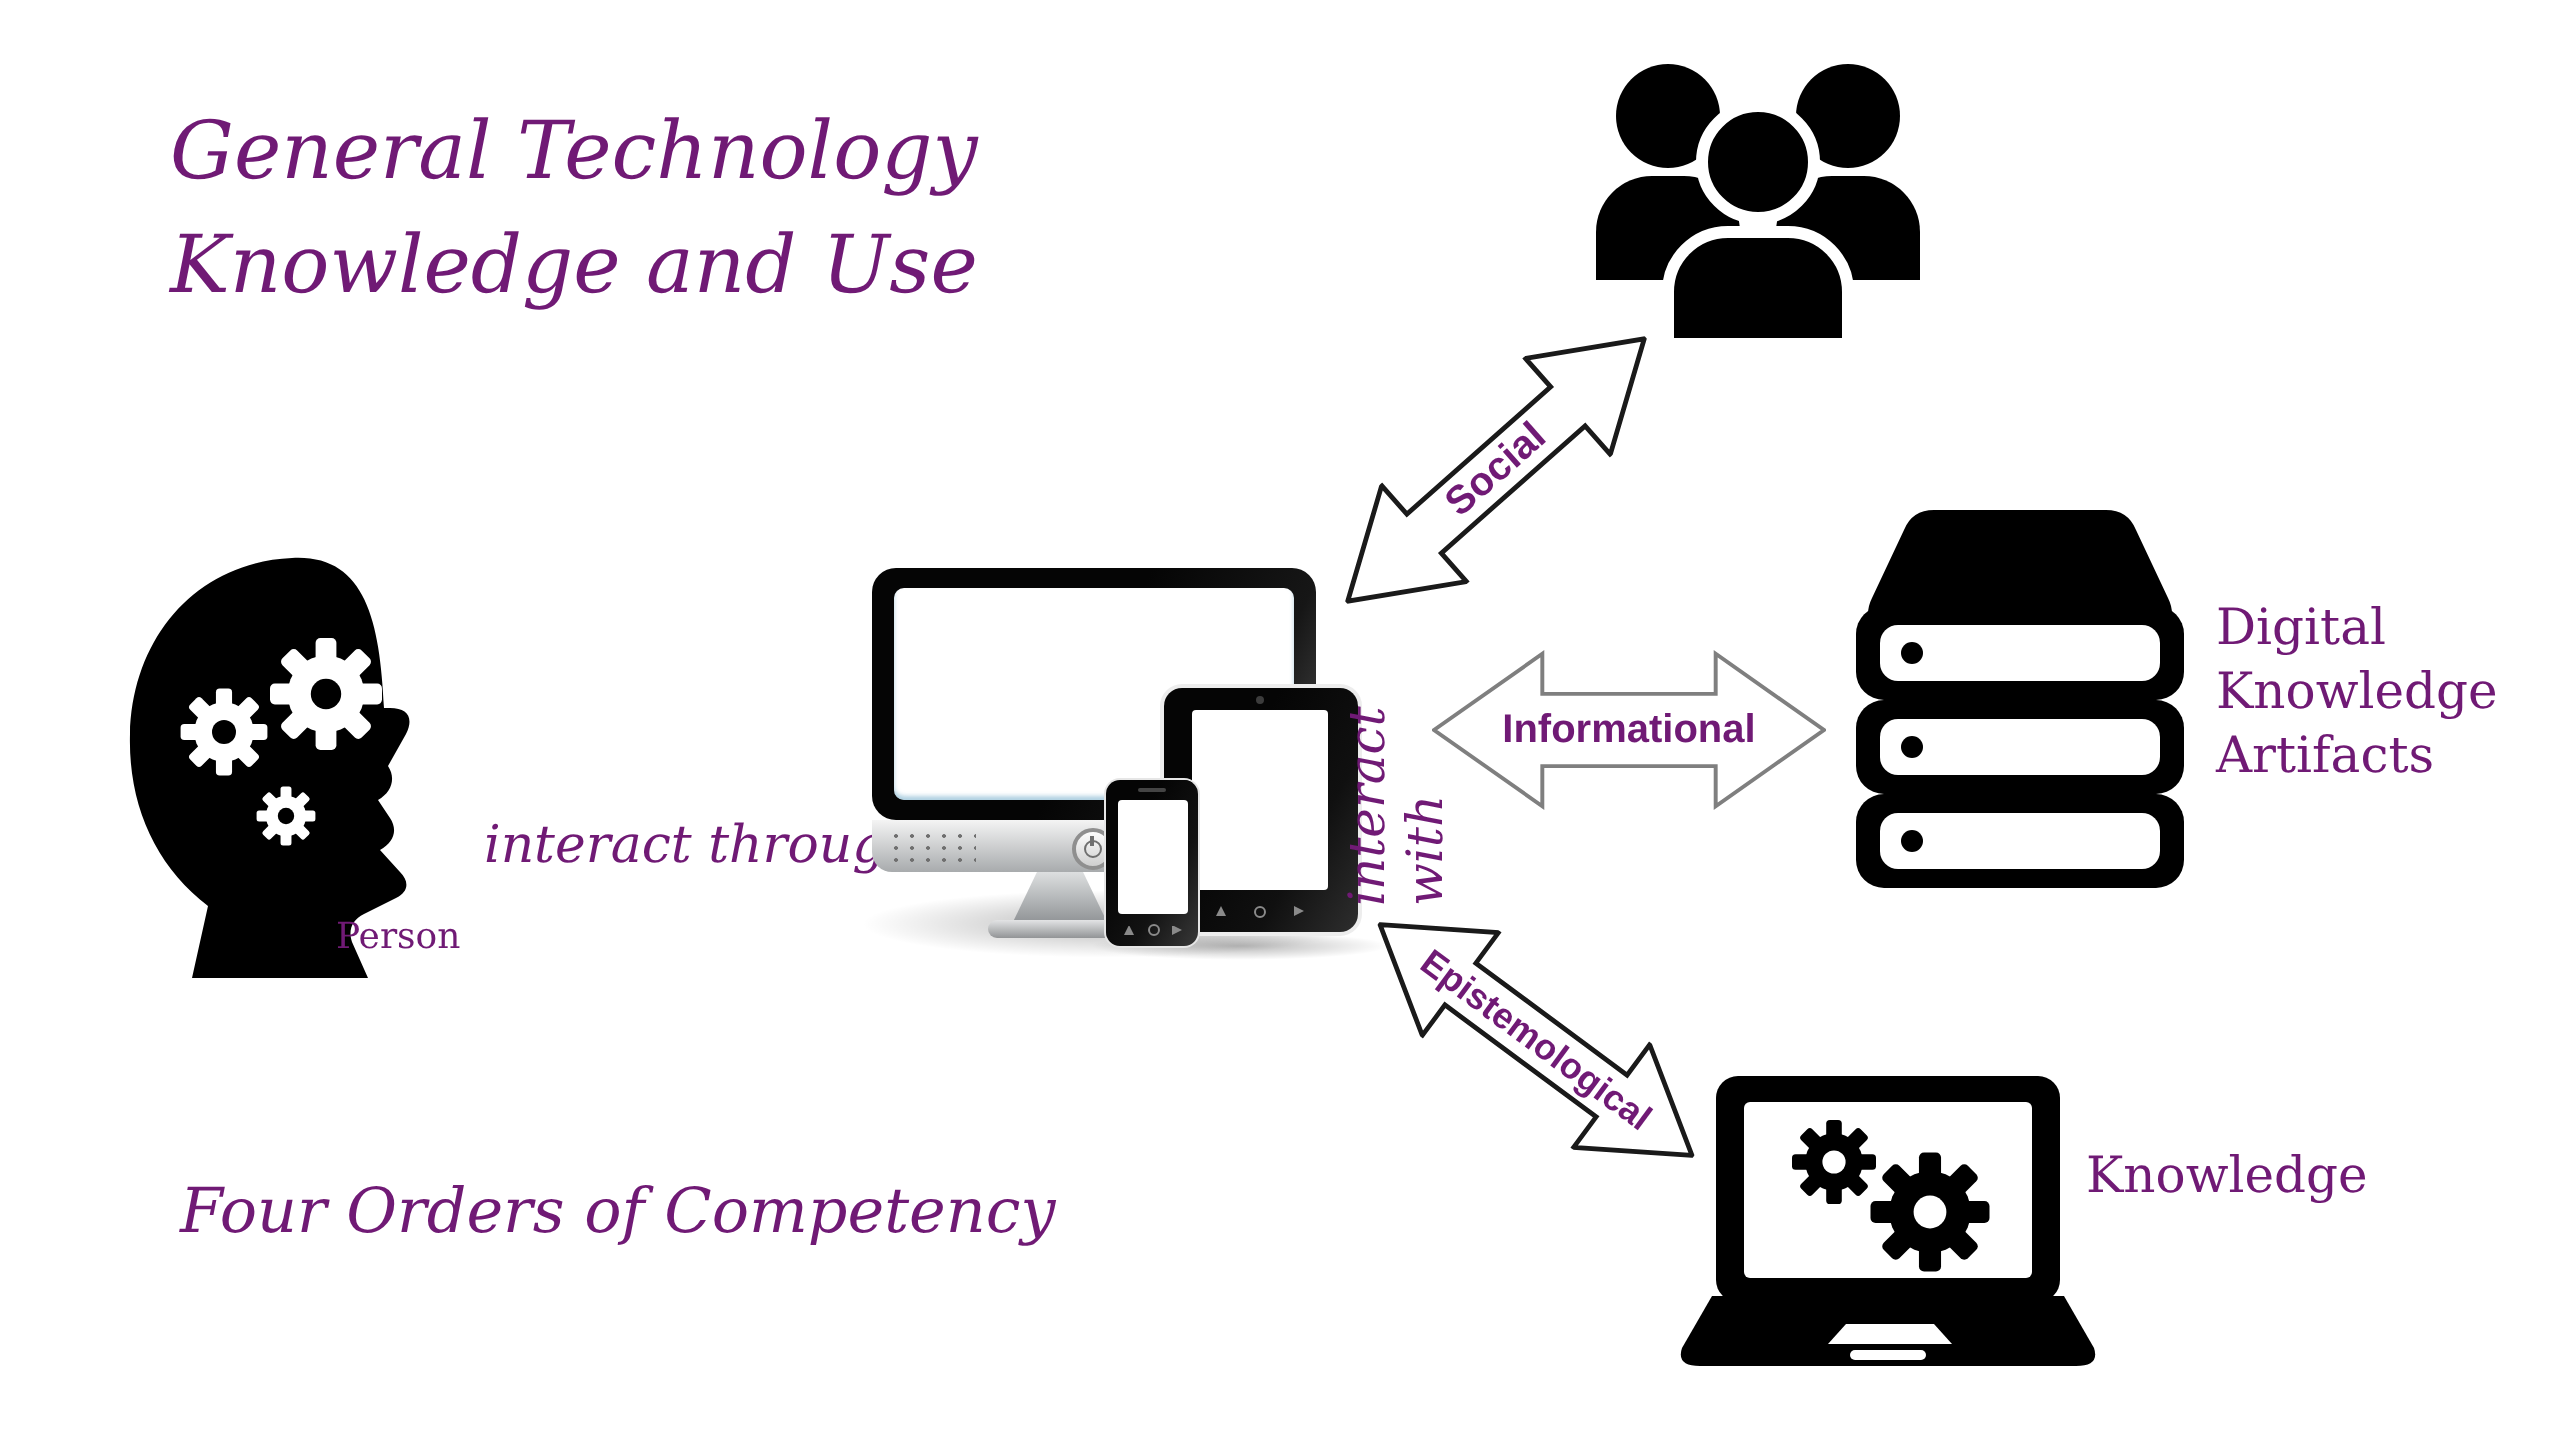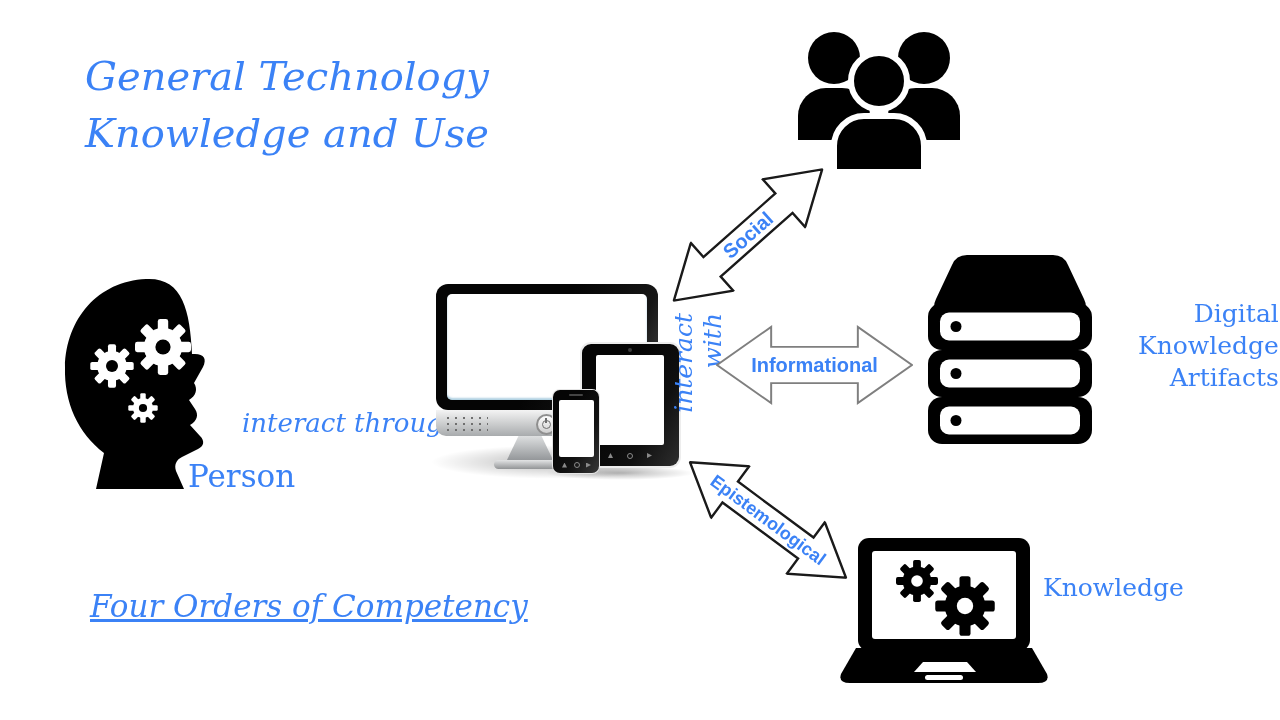--- a/index.html
+++ b/index.html
@@ -1,31 +1,31 @@
 <!DOCTYPE html>
 <html><head>
 <meta charset="utf-8">
 <style>
   html,body{margin:0;padding:0;background:#fff;}
   .stage{position:relative;width:1280px;height:720px;background:#fff;overflow:hidden;
-         font-family:"DejaVu Serif", serif;color:#3b82f6;text-align:right;}
+         font-family:"DejaVu Serif", serif;color:#701a75;}
   .abs{position:absolute;}
 
   
   .title{left:85px;top:48px;font-size:40px;line-height:57px;font-style:italic;}
   .title .roman{font-style:normal;}
-  .caption{left:90px;top:588px;font-size:31px;font-style:italic;text-decoration:underline;}
+  .caption{left:90px;top:588px;font-size:31px;font-style:italic;}
   .node-label{font-size:25px;line-height:32px;}
-  .person-label{left:168px;top:458px;font-size:31px;margin-left:20px;}
+  .person-label{left:168px;top:458px;font-size:18px;}
   .note{font-style:italic;font-size:26px;}
   .note-through{left:242px;top:408px;}
   .note-with{left:628px;top:368px;width:140px;height:30px;transform:rotate(-90deg);
              display:flex;align-items:center;justify-content:center;font-size:25px;}
   .lbl-people{left:975px;top:55px;}
-  .lbl-dka{left:1108px;top:298px;margin-left:30px;}
+  .lbl-dka{left:1108px;top:298px;}
   .lbl-kp{left:1043px;top:572px;}
 
   
   .arrow{display:flex;align-items:center;justify-content:center;}
   .arrow svg{position:absolute;inset:0;width:100%;height:100%;}
   .arrow-label{position:relative;font-family:"Liberation Sans", sans-serif;font-weight:bold;
                font-size:20px;white-space:nowrap;}
   .arrow-technical{left:230px;top:323px;width:196px;height:84px;}
   .arrow-informational{left:716px;top:325px;width:197px;height:80px;}
   .arrow-social{left:648px;top:202px;width:200px;height:66px;transform:rotate(-41.5deg);}

